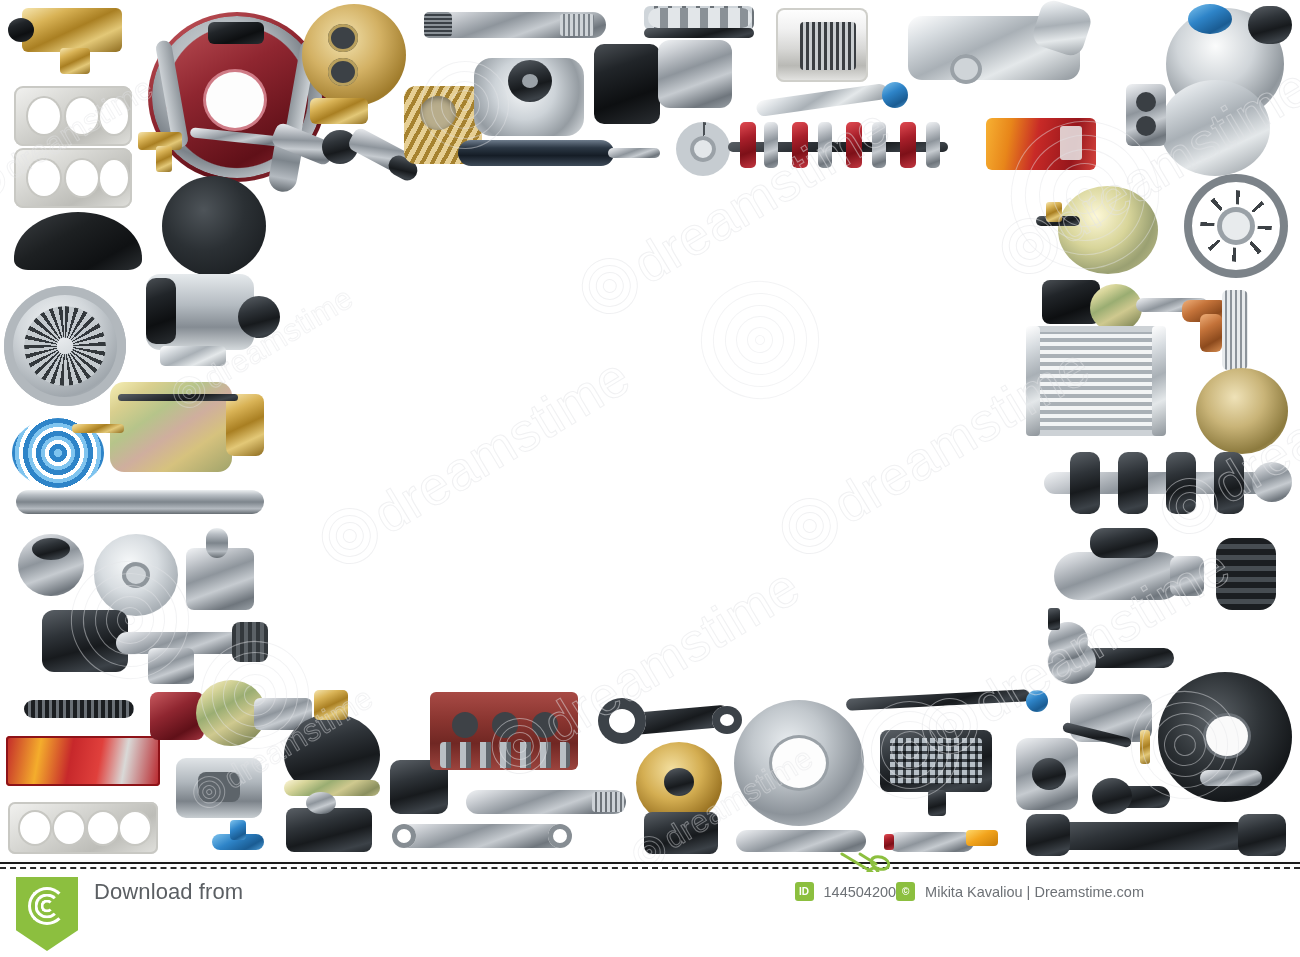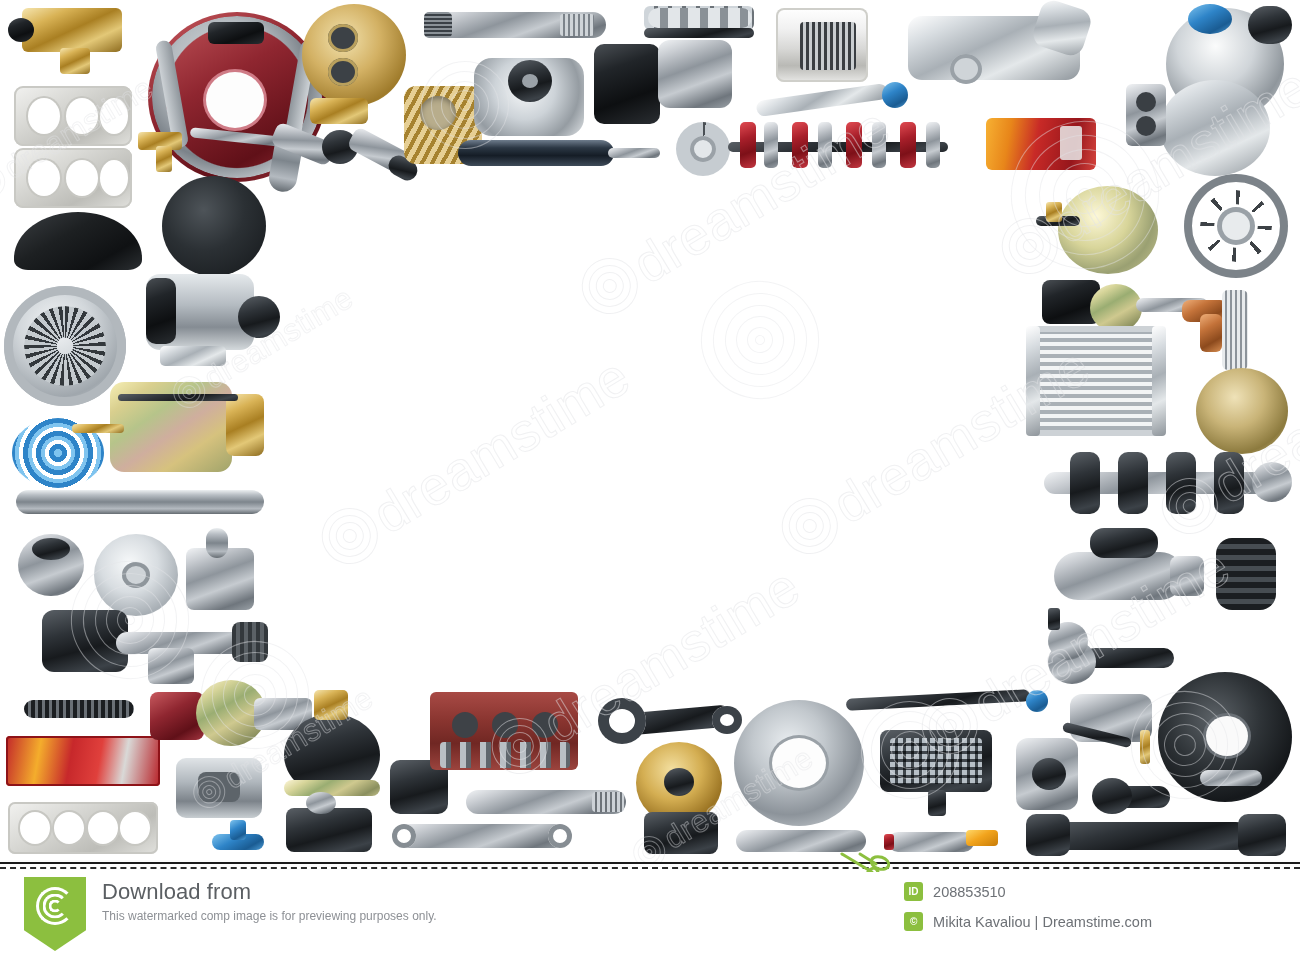--- a/index.html
+++ b/index.html
@@ -125,21 +125,21 @@
   }
   #scissors-icon {
     position: absolute;
     left: 838px; top: -10px;
     width: 56px; height: 34px;
   }
 
   
   #footer {
     position: absolute;
-    left: 8px; top: 872px;
+    left: 0; top: 872px;
     width: 1188px; height: 85px;
     background: #ffffff;
   }
   #brand-block {
     position: absolute;
     left: 16px; top: 5px;
     display: flex;
     align-items: flex-start;
     gap: 16px;
   }
@@ -186,22 +186,21 @@
     font-size: 12px;
     color: #8d9095;
     line-height: 18px;
     padding-top: 2px;
   }
 
   #meta-block {
     position: absolute;
     right: 44px; top: 10px;
     display: flex;
-    flex-direction: column;
-    gap: 11px;
+    flex-direction: row;
   }
   .meta-row {
     display: flex;
     align-items: center;
     gap: 10px;
   }
   .meta-badge {
     width: 19px; height: 19px;
     background: #8cbf3f;
     border-radius: 3px;
@@ -726,28 +725,27 @@
       <div id="logo-shield">
         <div class="shield-body"></div>
         <div class="shield-spiral">
           <i style="width:38px;height:38px;"></i>
           <i style="width:25px;height:25px;"></i>
           <i style="width:13px;height:13px;"></i>
         </div>
       </div>
       <div id="brand-text">
         <div class="t-download">Download from</div>
-        <div class="t-note">This watermarked comp image is for previewing purposes only.</div>
       </div>
     </div>
 
     <div id="meta-block">
       <div class="meta-row">
         <span class="meta-badge">ID</span>
-        <span class="meta-text">208853510</span>
+        <span class="meta-text">144504200</span>
       </div>
       <div class="meta-row">
         <span class="meta-badge">©</span>
         <span class="meta-text">Mikita Kavaliou | Dreamstime.com</span>
       </div>
     </div>
   </div>
 </div>
 
 </body></html>

